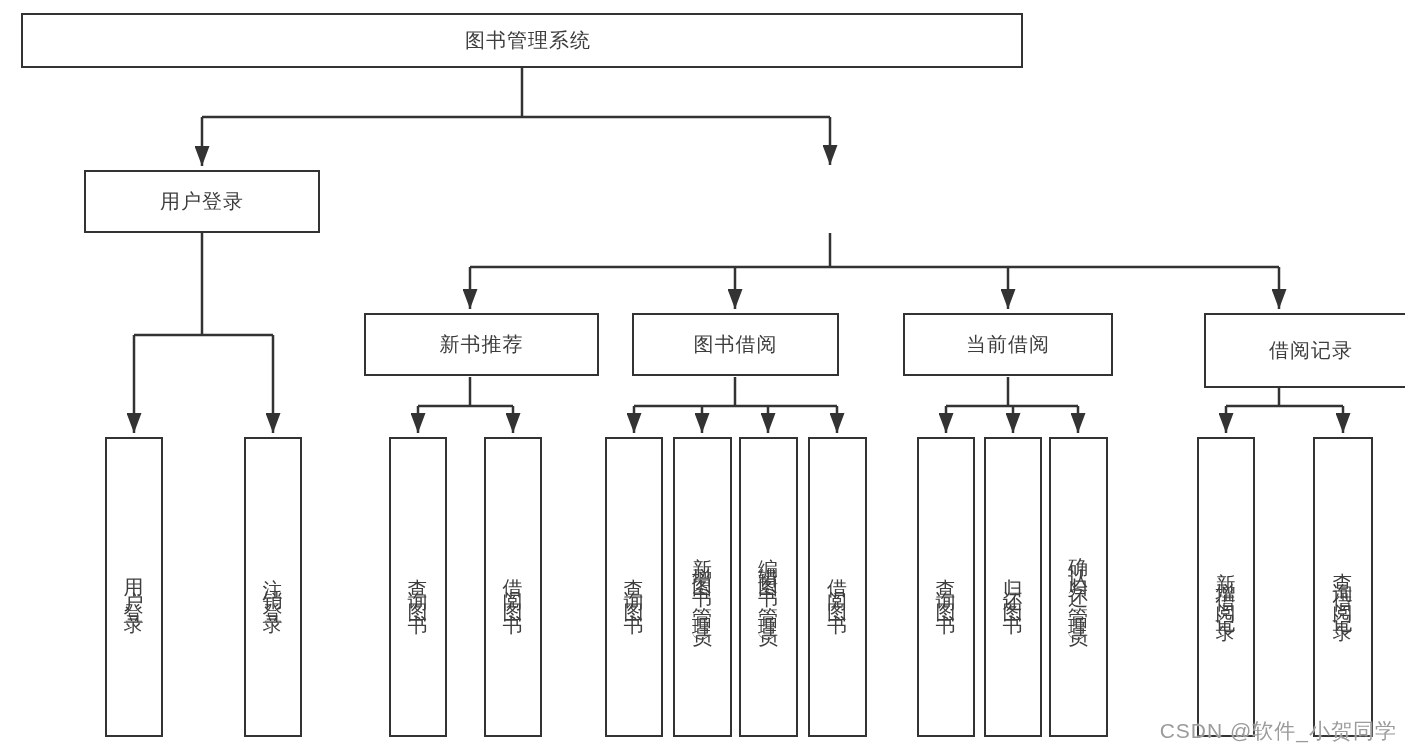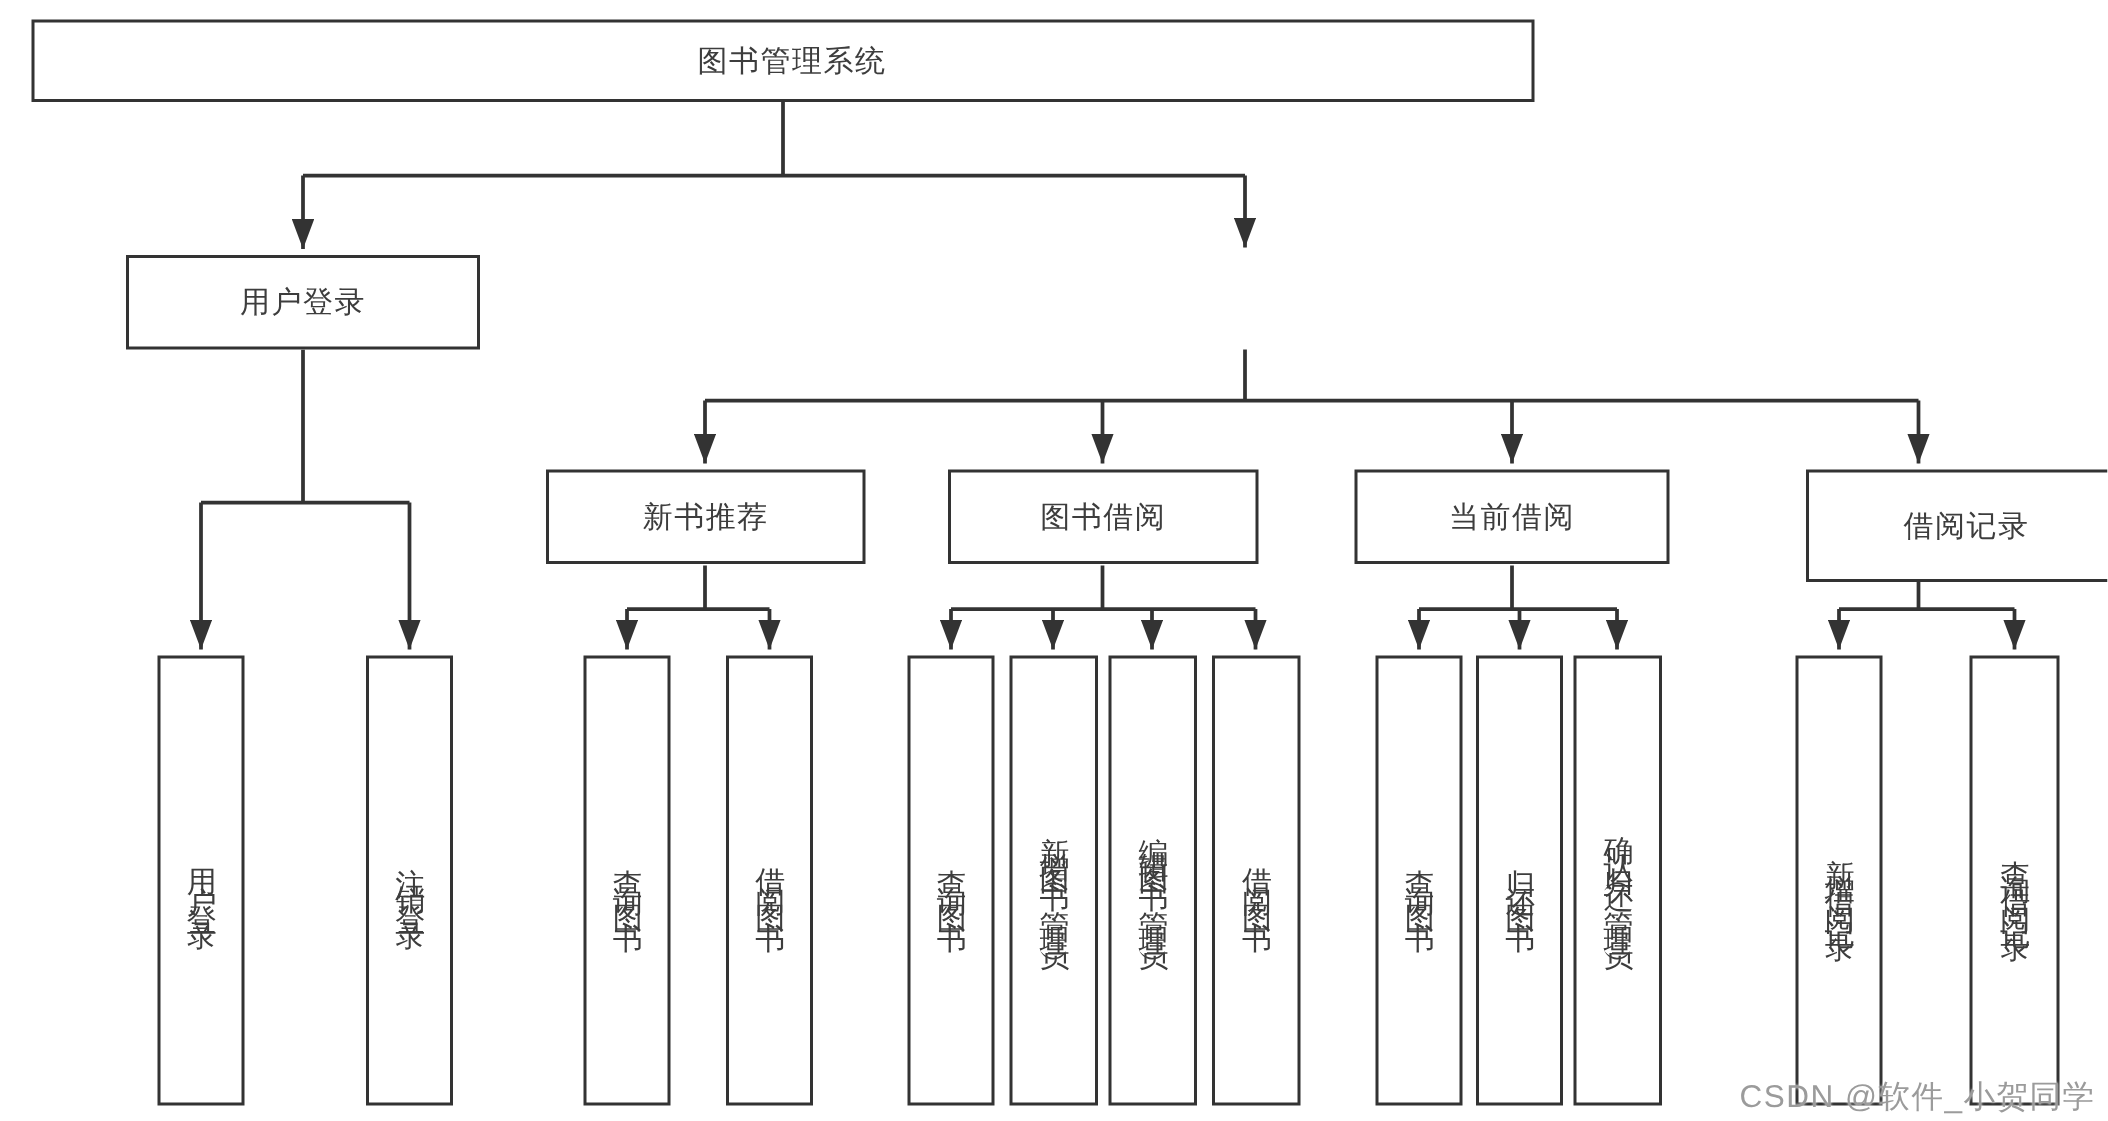--- a/index.html
+++ b/index.html
@@ -144,21 +144,21 @@
   </svg>
 
   <div class="hbox" style="left:21px; top:13px; width:1002px; height:55px;padding-left:12px;">
     <span>图书管理系统</span>
   </div>
 
   <div class="hbox" style="left:84px; top:170px; width:236px; height:63px;">
     <span>用户登录</span>
   </div>
 
-  <div class="hbox" style="left:364px; top:313px; width:213px; height:63px;align-items:center;">
+  <div class="hbox" style="left:364px; top:313px; width:235px; height:63px;align-items:center;">
     <span>新书推荐</span>
   </div>
   <div class="hbox" style="left:903px; top:313px; width:210px; height:63px;">
     <span>当前借阅</span>
   </div>
   <div class="hbox" style="left:632px; top:313px; width:207px; height:63px;">
     <span>图书借阅</span>
   </div>
   <div class="hbox" style="left:1204px; top:313px; width:214px; height:75px;">
     <span>借阅记录</span>

